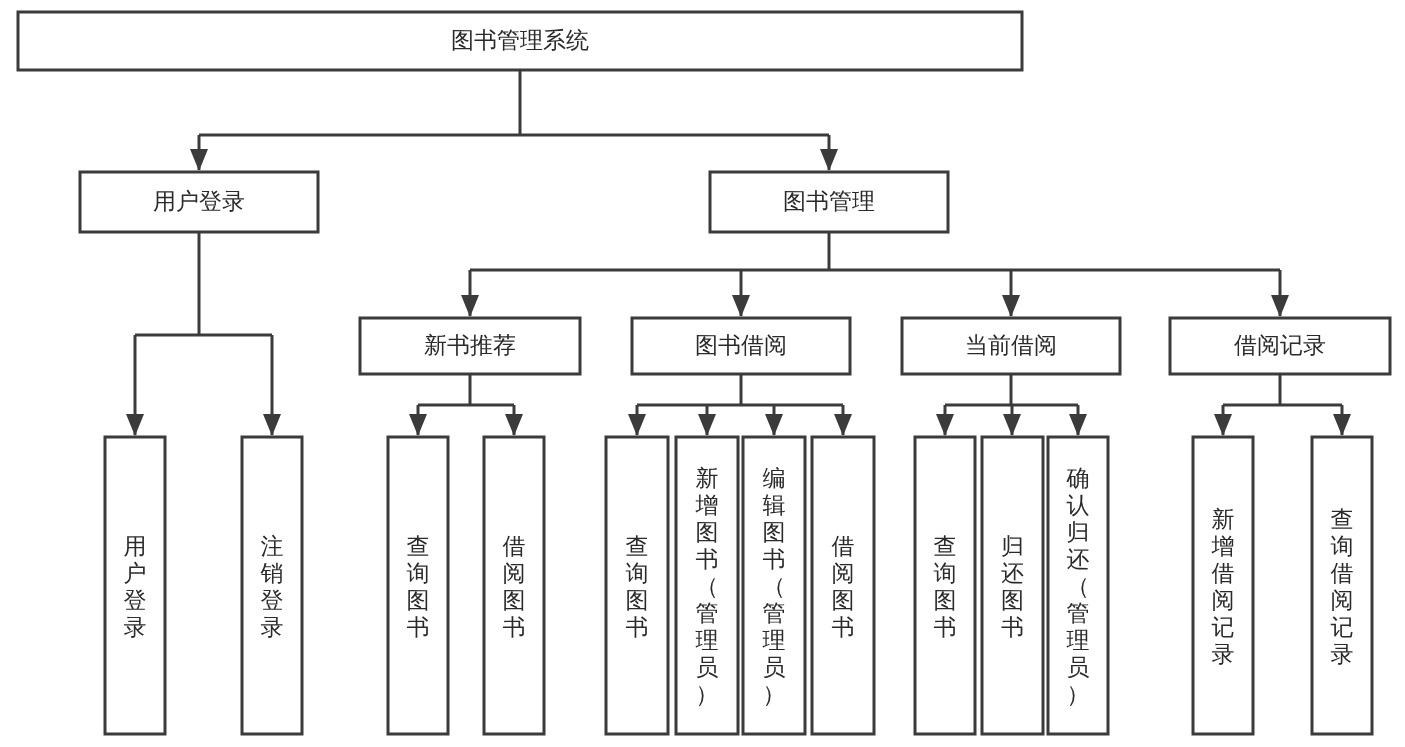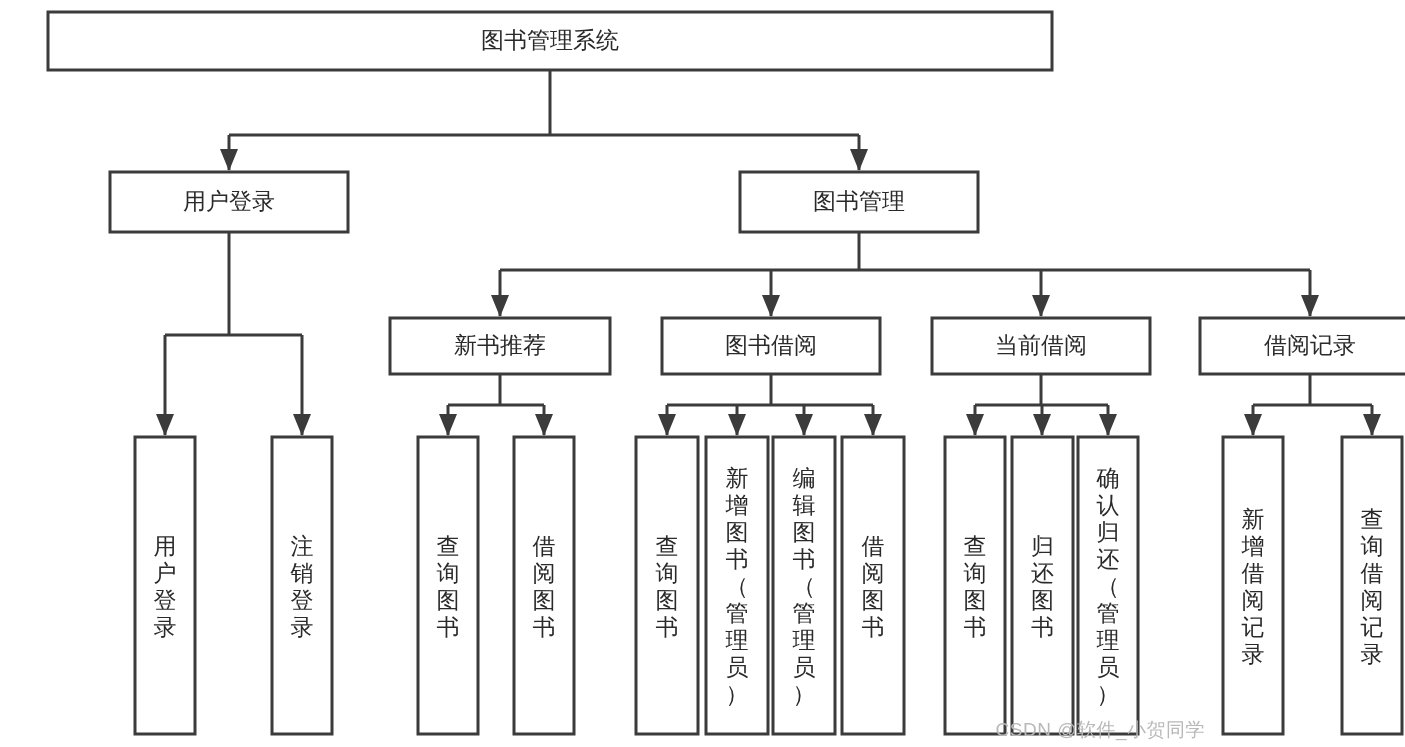--- a/index.html
+++ b/index.html
@@ -13,21 +13,20 @@
     font-family: "Liberation Sans", "DejaVu Sans", sans-serif;
     position: relative;
     overflow: hidden;
   }
   #diagram-root {
     position: absolute;
     left: 0;
     top: 0;
     width: 1183px;
     height: 747px;
-    margin-left: 30px;
   }
   svg.diagram {
     display: block;
     width: 1405px;
     height: 747px;
   }
   .node-rect {
     fill: #ffffff;
     stroke: #3b3b3b;
     stroke-width: 3;
@@ -202,14 +201,13 @@
         <g>
           <rect x="1193" y="437" width="60" height="297" class="node-rect"></rect>
           <text x="1223" y="526.5" class="node-label-vertical"><tspan x="1223" dy="0">新</tspan><tspan x="1223" dy="27">增</tspan><tspan x="1223" dy="27">借</tspan><tspan x="1223" dy="27">阅</tspan><tspan x="1223" dy="27">记</tspan><tspan x="1223" dy="27">录</tspan></text>
         </g>
         <g>
           <rect x="1312" y="437" width="60" height="297" class="node-rect"></rect>
           <text x="1342" y="526.5" class="node-label-vertical"><tspan x="1342" dy="0">查</tspan><tspan x="1342" dy="27">询</tspan><tspan x="1342" dy="27">借</tspan><tspan x="1342" dy="27">阅</tspan><tspan x="1342" dy="27">记</tspan><tspan x="1342" dy="27">录</tspan></text>
         </g>
       </g>
   </svg>
-  <div class="watermark-text">CSDN @软件_小贺同学</div>
 </div>
 
 </body></html>

